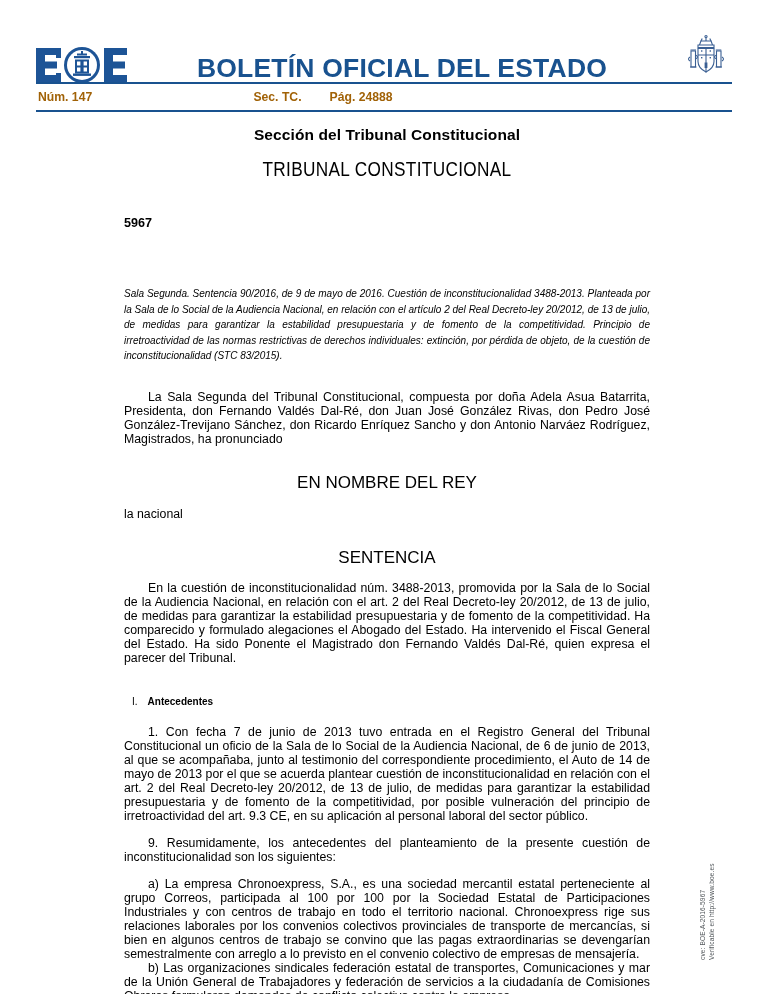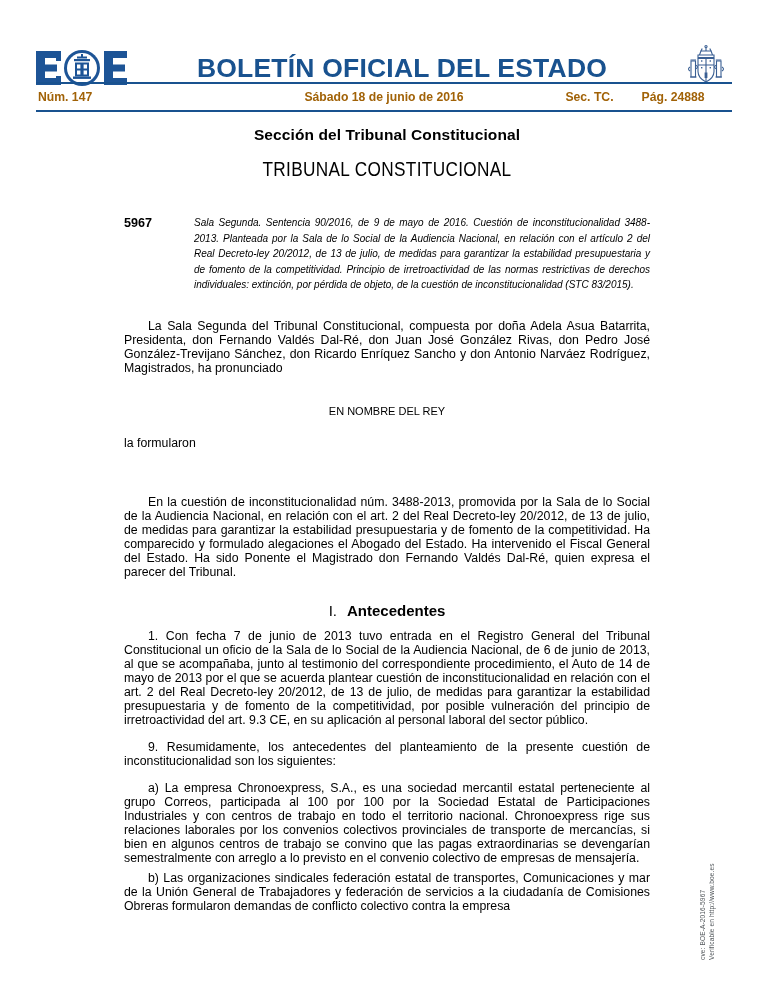--- a/index.html
+++ b/index.html
@@ -21,25 +21,25 @@
   .page {
     position: absolute;
     inset: 0;
     background: #fff;
   }
 
   
   .masthead {
     position: absolute;
     left: 36px;
-    top: 42px;
+    top: 32px;
     width: 696px;
     height: 52px;
     display: flex;
-    align-items: center;
+    align-items: flex-end;
   }
 
   
   .boe-logo {
     width: 92px;
     height: 38px;
     display: flex;
     align-items: center;
     justify-content: flex-start;
     flex: 0 0 auto;
@@ -110,20 +110,21 @@
     font-family: "Liberation Sans", sans-serif;
     transform: scaleX(0.86);
     transform-origin: center;
     letter-spacing: .4px;
   }
 
   
   .sumario {
     display: flex;
     margin-bottom: 26px;
+    flex-direction: column;
   }
   .sumario-num {
     width: 70px;
     flex: 0 0 70px;
     font-size: 12.6px;
     font-weight: bold;
     line-height: 15.6px;
     padding-top: 1px;
   }
   .sumario-text {
@@ -136,36 +137,35 @@
   }
 
   p.body {
     font-size: 12.3px;
     line-height: 14px;
     text-align: justify;
     text-align-last: left;
     margin: 0 0 13px 0;
   }
   p.body.indent { text-indent: 24px; }
-  p.tight { margin-bottom: 6px; }
+  p.tight { margin-bottom: 0; }
 
   p.centered {
     text-align: center;
     text-align-last: center;
-    font-size: 11px;
+    font-size: 17px;
     line-height: 15.6px;
     margin: 0;
   }
   .spacer-md { height: 16px; }
   .spacer-sm { height: 10px; }
 
   .roman-heading {
-    text-align: center;
-    font-size: 15px;
-    margin: 0;
+    font-size: 10px;
+    margin: 8px;
     font-weight: bold;
   }
   .roman-heading .numeral {
     font-weight: normal;
     margin-right: 10px;
   }
 
   
   .cve-strip {
     position: absolute;
@@ -261,21 +261,20 @@
           <rect x="20" y="24" width="1.4" height="1.4"></rect>
           <rect x="28.6" y="24" width="1.4" height="1.4"></rect>
           <rect x="23.6" y="29.5" width="2.8" height="5.5"></rect>
         </g>
       </svg>
     </div>
   </div>
 
   <div class="rule-bar">
     <div class="rule-left">Núm. 147</div>
-    <div class="rule-center">Sábado 18 de junio de 2016</div>
     <div class="rule-right">
       <span>Sec. TC.</span>
       <span>Pág. 24888</span>
     </div>
   </div>
 
   <div class="doc">
 
     <h1 class="section-title">Sección del Tribunal Constitucional</h1>
 
@@ -287,24 +286,25 @@
     </div>
 
     <p class="body indent">La Sala Segunda del Tribunal Constitucional, compuesta por doña Adela Asua Batarrita, Presidenta, don Fernando Valdés Dal-Ré, don Juan José González Rivas, don Pedro José González-Trevijano Sánchez, don Ricardo Enríquez Sancho y don Antonio Narváez Rodríguez, Magistrados, ha pronunciado</p>
 
     <div class="spacer-md"></div>
 
     <p class="centered">EN NOMBRE DEL REY</p>
 
     <div class="spacer-md"></div>
 
-    <p class="body">la formularon</p>
+    <p class="body">la nacional</p>
 
     <div class="spacer-md"></div>
 
+    <p class="centered">SENTENCIA</p>
 
     <div class="spacer-md"></div>
 
     <p class="body indent">En la cuestión de inconstitucionalidad núm. 3488-2013, promovida por la Sala de lo Social de la Audiencia Nacional, en relación con el art. 2 del Real Decreto-ley 20/2012, de 13 de julio, de medidas para garantizar la estabilidad presupuestaria y de fomento de la competitividad. Ha comparecido y formulado alegaciones el Abogado del Estado. Ha intervenido el Fiscal General del Estado. Ha sido Ponente el Magistrado don Fernando Valdés Dal-Ré, quien expresa el parecer del Tribunal.</p>
 
     <div class="spacer-sm"></div>
 
     <p class="roman-heading">
       <span class="numeral">I.</span><span>Antecedentes</span>
     </p>

